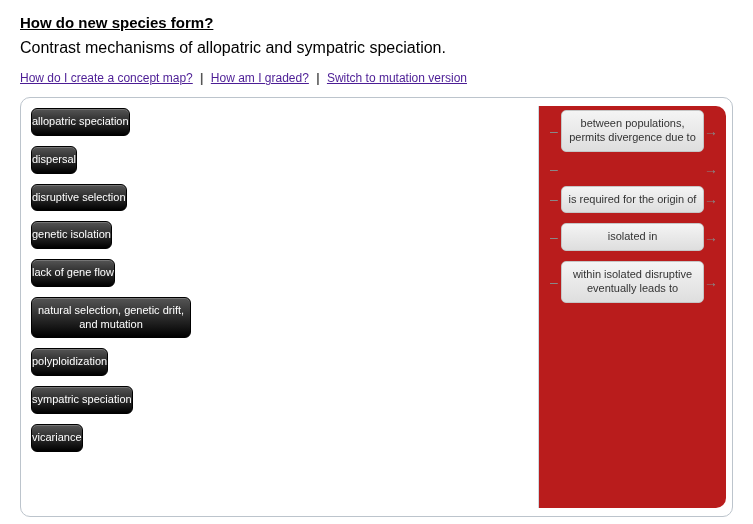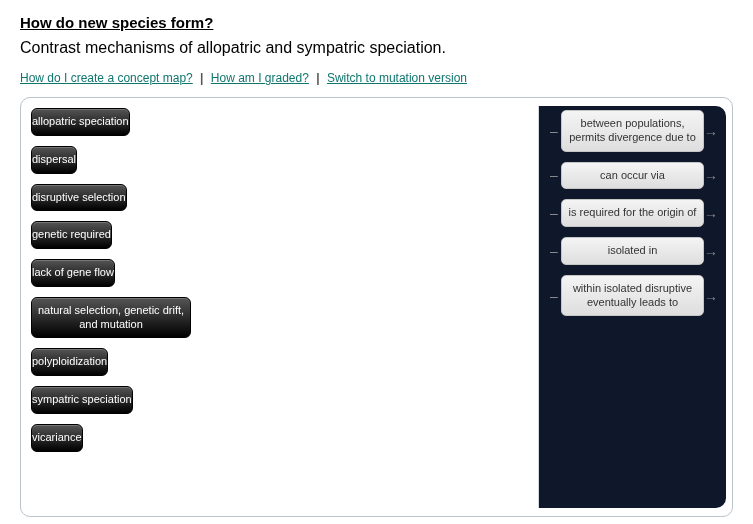--- a/index.html
+++ b/index.html
@@ -20,21 +20,21 @@
   }
   .prompt {
     font-size: 16px;
     margin: 0 0 14px 0;
   }
   .help-links {
     font-size: 12px;
     margin-bottom: 12px;
   }
   .help-links a {
-    color: #0f766e;
+    color: #4c1d95;
     text-decoration: underline;
   }
   .help-links .sep {
     color: #555;
     margin: 0 4px;
     font-weight: bold;
   }
   .canvas-wrap {
     border: 1px solid #bcc4cc;
     border-radius: 10px;
@@ -57,21 +57,21 @@
     display: flex;
     flex-direction: column;
     gap: 10px;
   }
   .target-strip {
     position: absolute;
     right: 0;
     top: 0;
     bottom: 0;
     width: 188px;
-    background: #0f172a;
+    background: #b91c1c;
     border-left: 1px solid #d0d8e0;
     border-top-right-radius: 10px;
     border-bottom-right-radius: 10px;
   }
   .target-col {
     position: absolute;
     top: 4px;
     left: 8px;
     right: 8px;
     display: flex;
@@ -140,21 +140,20 @@
   <div class="canvas">
     <div class="target-strip">
       <div class="target-col">
         <div class="link-row">
           <span class="conn left"></span>
           <div class="link-box">between populations, permits divergence due to</div>
           <span class="conn right"></span>
         </div>
         <div class="link-row">
           <span class="conn left"></span>
-          <div class="link-box">can occur via</div>
           <span class="conn right"></span>
         </div>
         <div class="link-row">
           <span class="conn left"></span>
           <div class="link-box">is required for the origin of</div>
           <span class="conn right"></span>
         </div>
         <div class="link-row">
           <span class="conn left"></span>
           <div class="link-box">isolated in</div>
@@ -165,21 +164,21 @@
           <div class="link-box">within isolated disruptive eventually leads to</div>
           <span class="conn right"></span>
         </div>
       </div>
     </div>
 
     <div class="source-col">
       <div class="term">allopatric speciation</div>
       <div class="term">dispersal</div>
       <div class="term">disruptive selection</div>
-      <div class="term">genetic required</div>
+      <div class="term">genetic isolation</div>
       <div class="term">lack of gene flow</div>
       <div class="term">natural selection, genetic drift, and mutation</div>
       <div class="term">polyploidization</div>
       <div class="term">sympatric speciation</div>
       <div class="term">vicariance</div>
     </div>
   </div>
 </div>
 
 </body></html>

